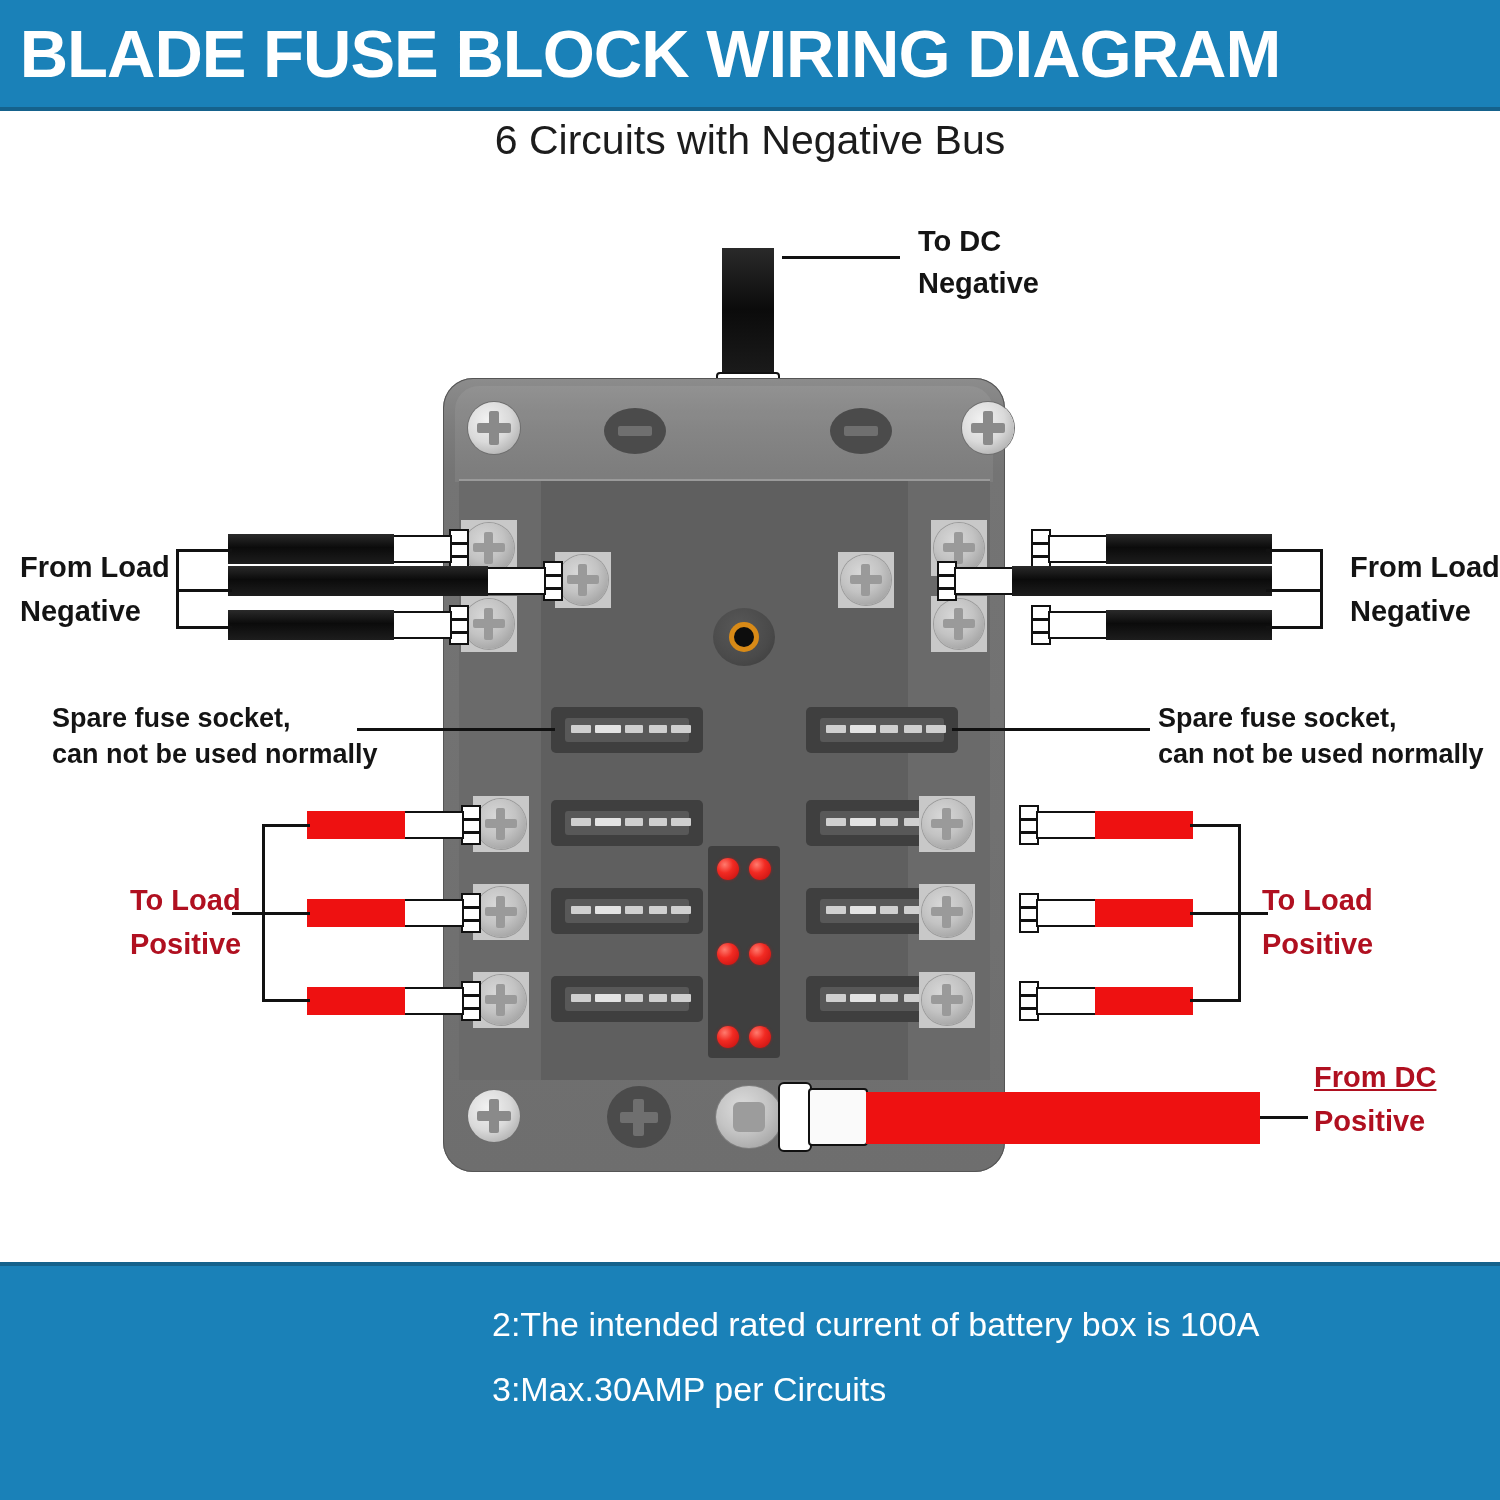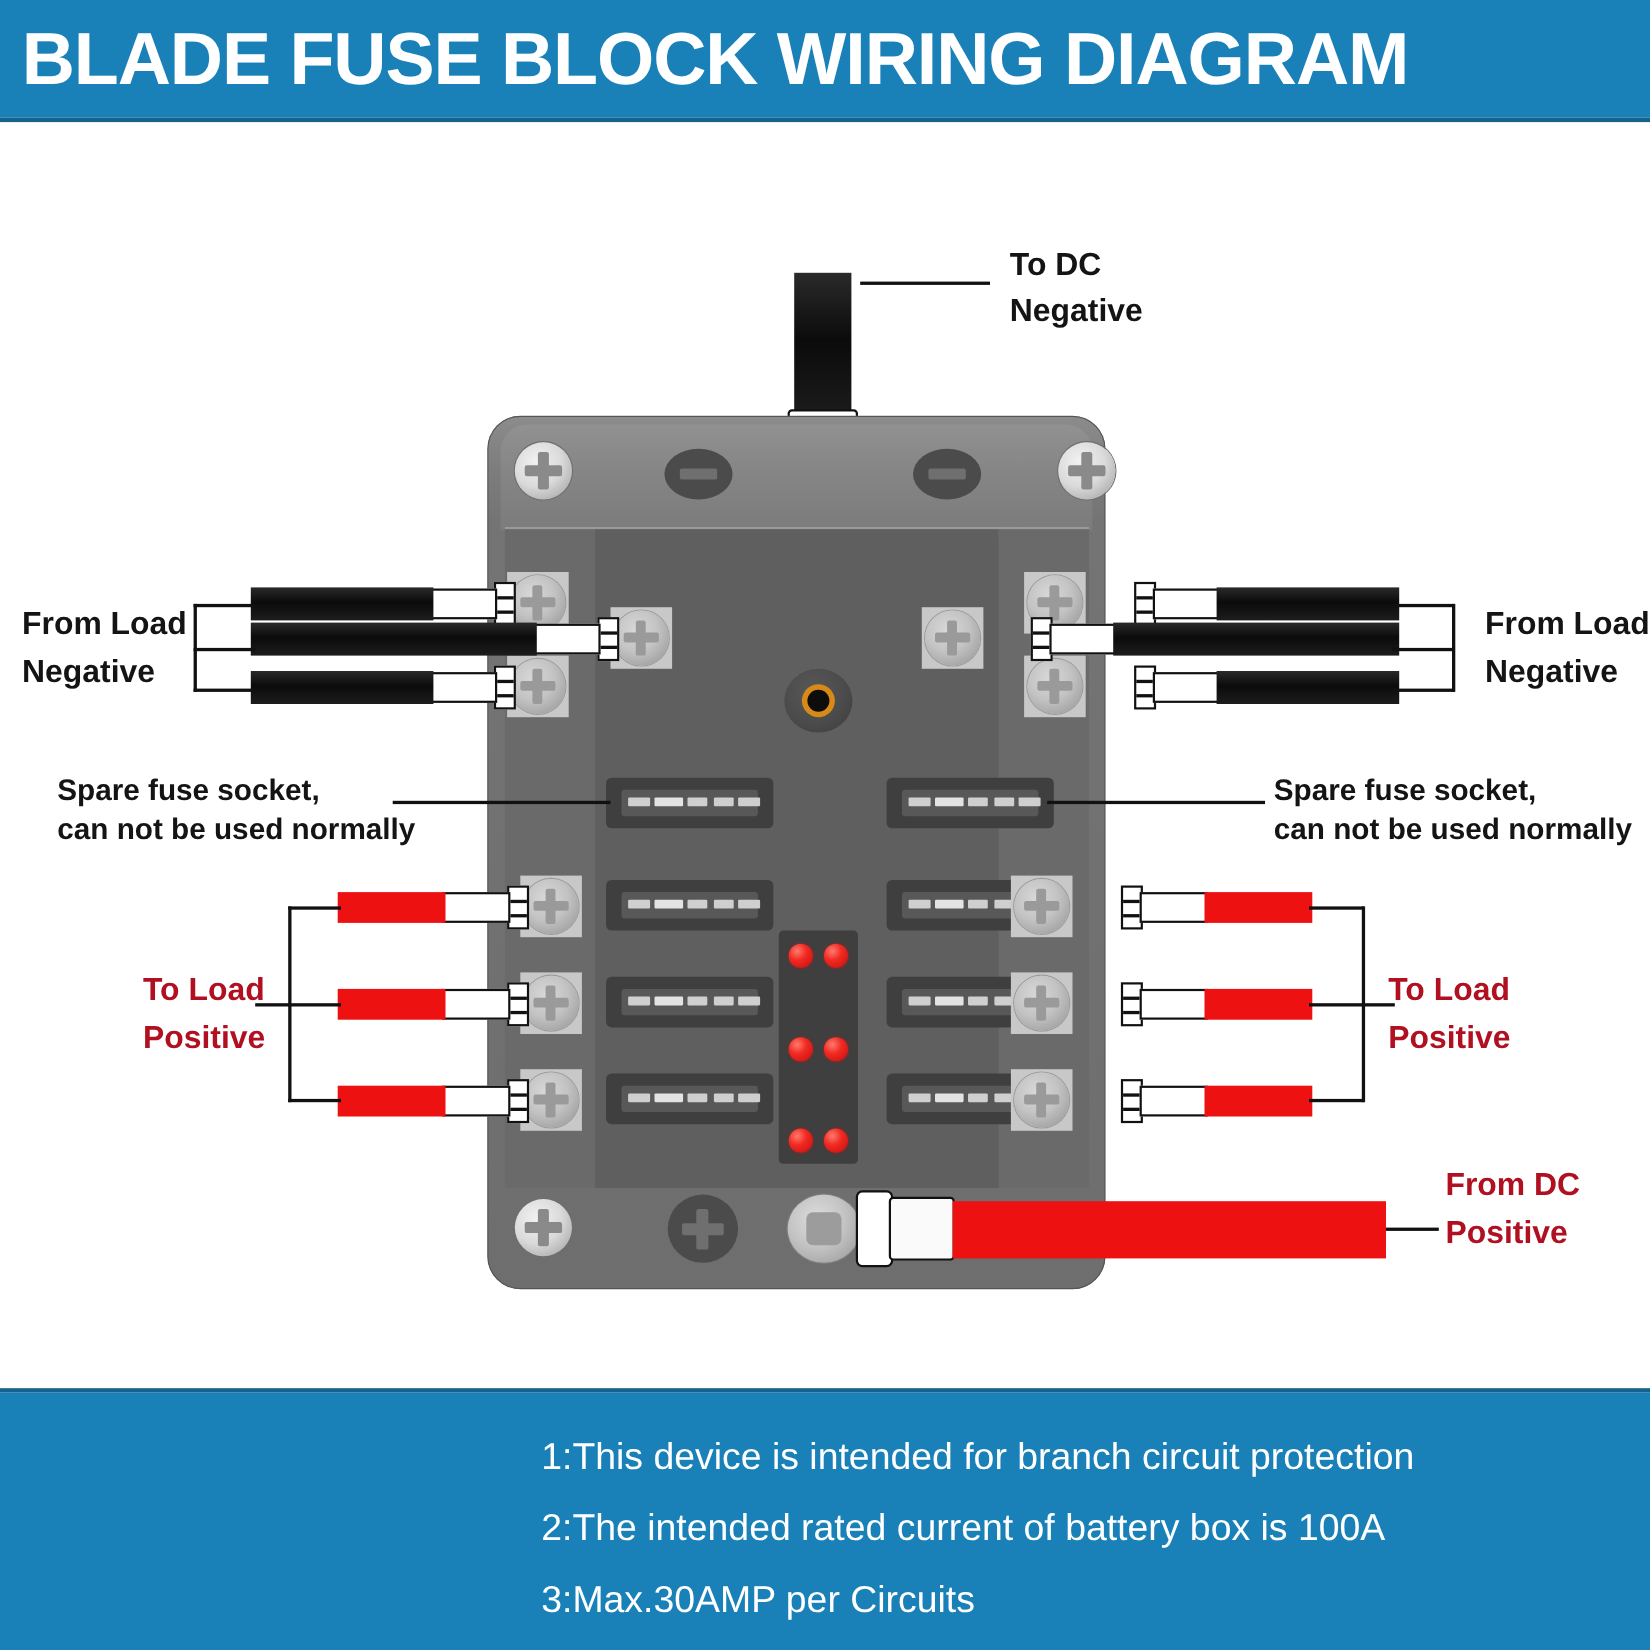--- a/index.html
+++ b/index.html
@@ -218,20 +218,21 @@
   .lbl-red{color:#b01020;font-weight:bold;text-align:right;}
   .lbl-small{font-size:27px;line-height:37px;}
 </style>
 </head>
 <body>
 
 <div class="page">
 
   <div class="header-bar"></div>
   <div class="header-title">BLADE FUSE BLOCK WIRING DIAGRAM</div>
+  <div class="subtitle">6 Circuits with Negative Bus</div>
 
   <div class="wire-black" style="left:722px;top:248px;width:52px;height:136px;"></div>
   <div class="ring-lug" style="left:716px;top:372px;width:64px;height:38px;border-radius:4px;"></div>
   <div class="ring-lug" style="left:710px;top:404px;width:76px;height:32px;border-radius:6px;background:#f0f0f0;"></div>
   <div class="ring-lug" style="left:718px;top:430px;width:60px;height:32px;border-radius:50%;background:#d6d6d6;"></div>
 
   <div class="lline hline" style="left:782px;top:256px;width:118px;"></div>
   <div class="lbl" style="left:918px;top:220px;">To DC</div>
   <div class="lbl" style="left:918px;top:262px;">Negative</div>
 
@@ -417,21 +418,21 @@
   </div>
 
   <div class="stud">
     <div class="nut"></div>
   </div>
   <div class="ring-lug" style="left:778px;top:1082px;width:34px;height:70px;border-radius:6px;"></div>
   <div class="ring-lug" style="left:808px;top:1088px;width:60px;height:58px;border-radius:4px;background:#fafafa;"></div>
   <div class="wire-red" style="left:866px;top:1092px;width:394px;height:52px;"></div>
 
   <div class="lline hline" style="left:1260px;top:1116px;width:48px;"></div>
-  <div class="lbl-red lbl" style="left:1314px;top:1056px;">From DC</div>
+  <div class="lbl-red lbl" style="left:1314px;top:1056px;text-decoration:underline;">From DC</div>
   <div class="lbl-red lbl" style="left:1314px;top:1100px;">Positive</div>
 
   <div class="ferrule" style="left:449px;top:529px;"></div>
   <div class="wire-white" style="left:390px;top:535px;width:62px;"></div>
   <div class="wire-black" style="left:228px;top:534px;width:166px;height:30px;"></div>
 
   <div class="ferrule" style="left:543px;top:561px;"></div>
   <div class="wire-white" style="left:484px;top:567px;width:62px;"></div>
   <div class="wire-black" style="left:228px;top:566px;width:260px;height:30px;"></div>
 
@@ -510,18 +511,17 @@
 
   <div class="lbl lbl-red" style="left:1262px;top:879px;">To Load</div>
   <div class="lbl lbl-red" style="left:1262px;top:923px;">Positive</div>
 
   <div class="lline hline" style="left:952px;top:728px;width:198px;"></div>
   <div class="lbl lbl-small" style="left:1158px;top:700px;">Spare fuse socket,</div>
   <div class="lbl lbl-small" style="left:1158px;top:736px;">can not be used normally</div>
 
   <div class="footer-bar"></div>
   <div class="appnote-list">
-    <div>1:This device is intended for branch circuit protection</div>
     <div>2:The intended rated current of battery box is 100A</div>
     <div>3:Max.30AMP per Circuits</div>
   </div>
 
 </div>
 
 </body></html>

